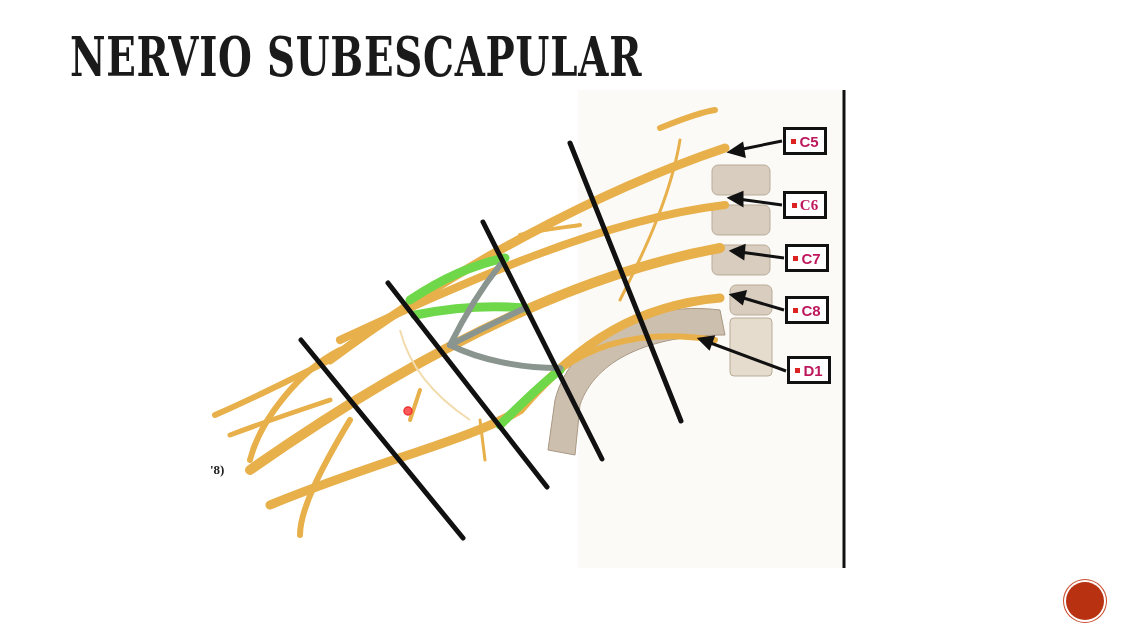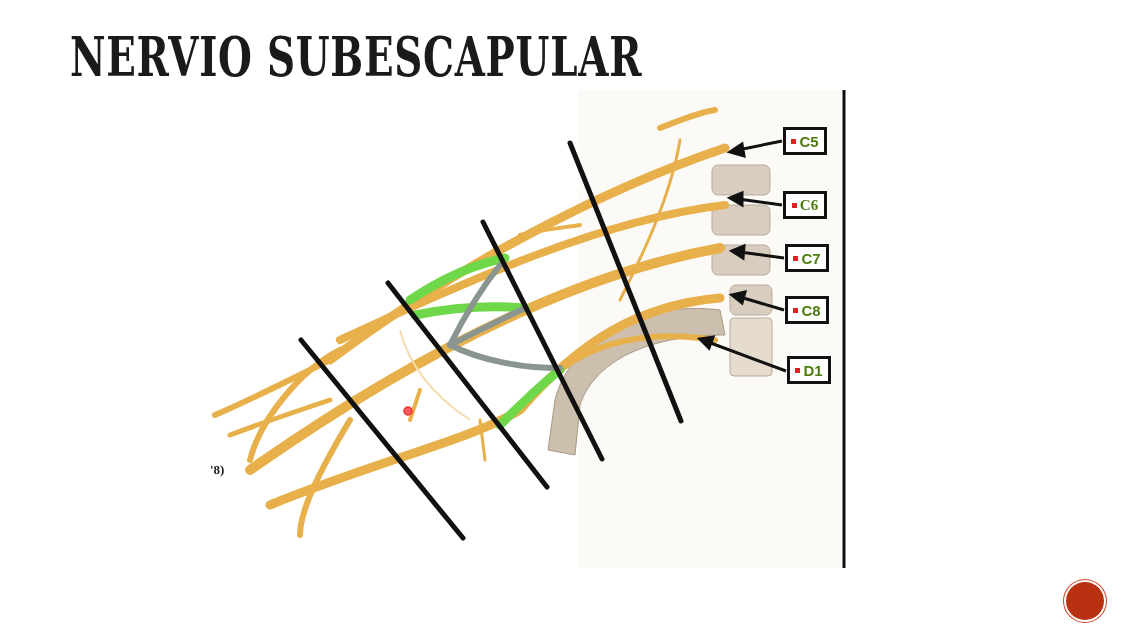--- a/index.html
+++ b/index.html
@@ -1,19 +1,19 @@
 <!DOCTYPE html>
 <html><head>
 <meta charset="utf-8">
 <style>
   html, body { margin:0; padding:0; }
   body { width:1138px; height:640px; background:#ffffff; position:relative; overflow:hidden; font-family:"Liberation Sans", sans-serif; }
   .title { position:absolute; left:70px; top:30px; font-family:"DejaVu Serif", serif; font-weight:bold; font-size:54px; letter-spacing:1px; color:#1a1a1a; transform:scaleX(0.72); transform-origin:left top; line-height:1; white-space:nowrap; }
   .illus { position:absolute; left:0; top:0; width:1138px; height:640px; }
-  .label { position:absolute; width:44px; height:28px; border:3px solid #111; background:#fff; box-sizing:border-box; display:flex; align-items:center; justify-content:center; font-weight:bold; font-size:15px; color:#4d7c0f; }
+  .label { position:absolute; width:44px; height:28px; border:3px solid #111; background:#fff; box-sizing:border-box; display:flex; align-items:center; justify-content:center; font-weight:bold; font-size:15px; color:#be185d; }
   .label .dot { width:5px; height:5px; background:#d22; margin-right:3px; display:inline-block; }
   .fig-note { position:absolute; left:210px; top:462px; font-family:"Liberation Serif", serif; font-weight:bold; font-size:13px; color:#222; }
   .nav-btn { position:absolute; left:1066px; top:582px; width:38px; height:38px; border-radius:50%; background:#b83212; box-shadow:0 0 0 2px #fff, 0 0 0 3px #c94a2a; cursor:pointer; }
 </style>
 </head>
 <body>
 
 <div class="title">NERVIO SUBESCAPULAR</div>
 
 <svg class="illus" viewBox="0 0 1138 640" xmlns="http://www.w3.org/2000/svg">

